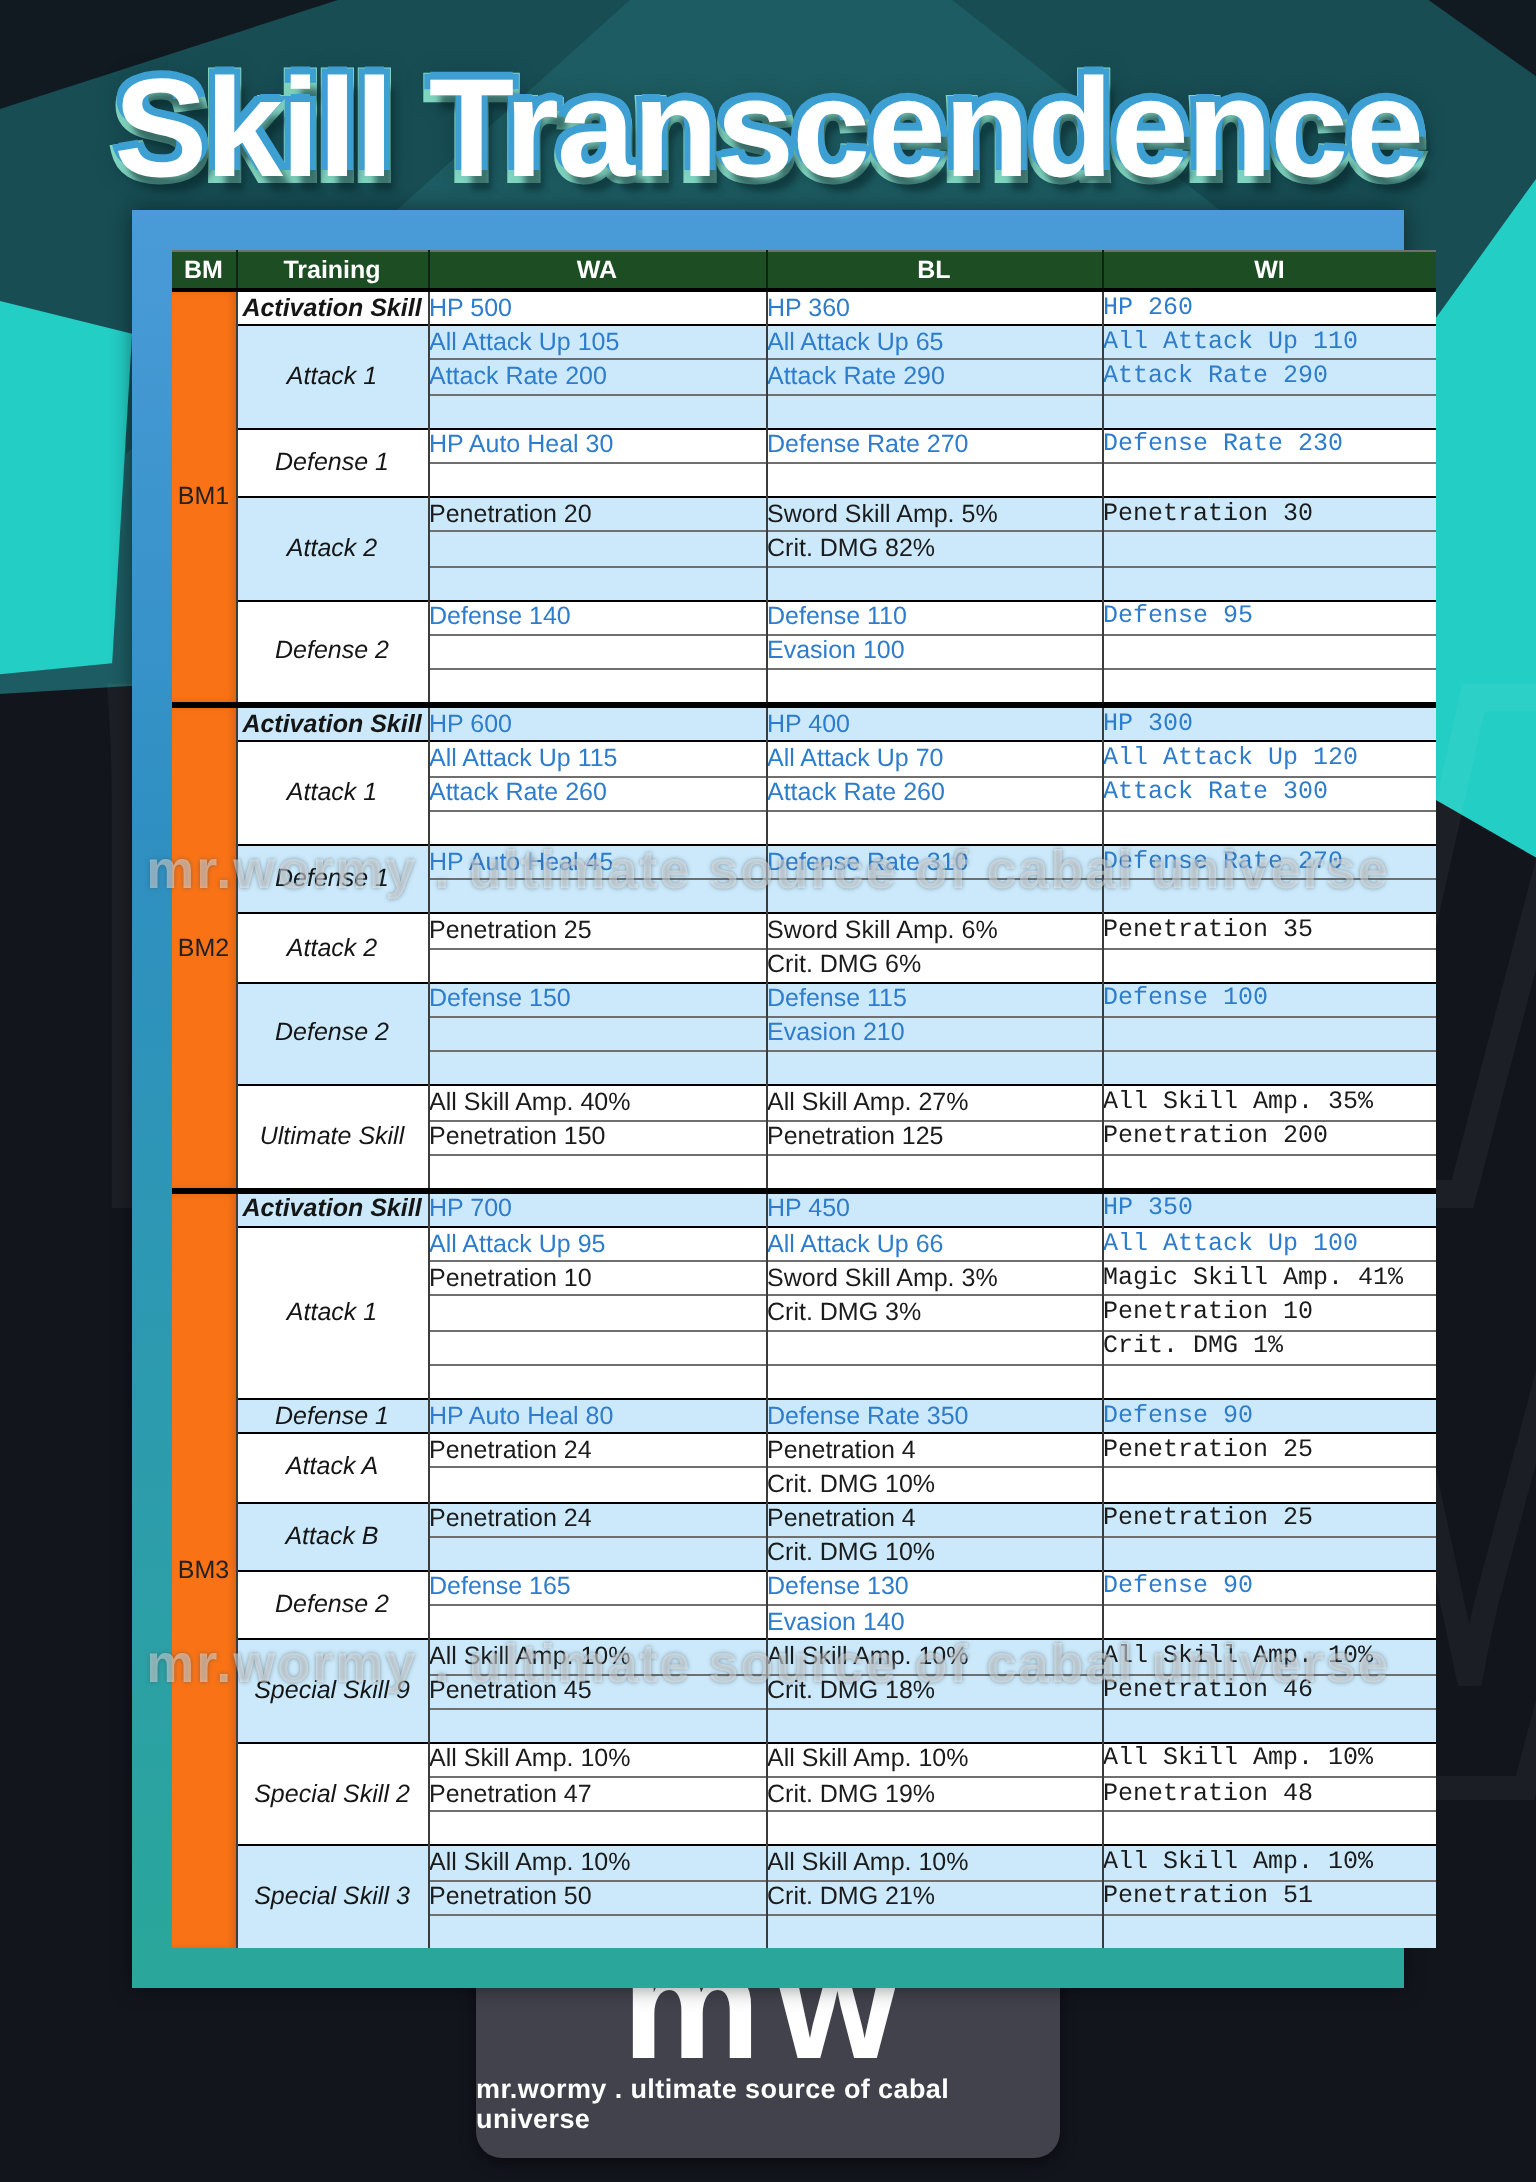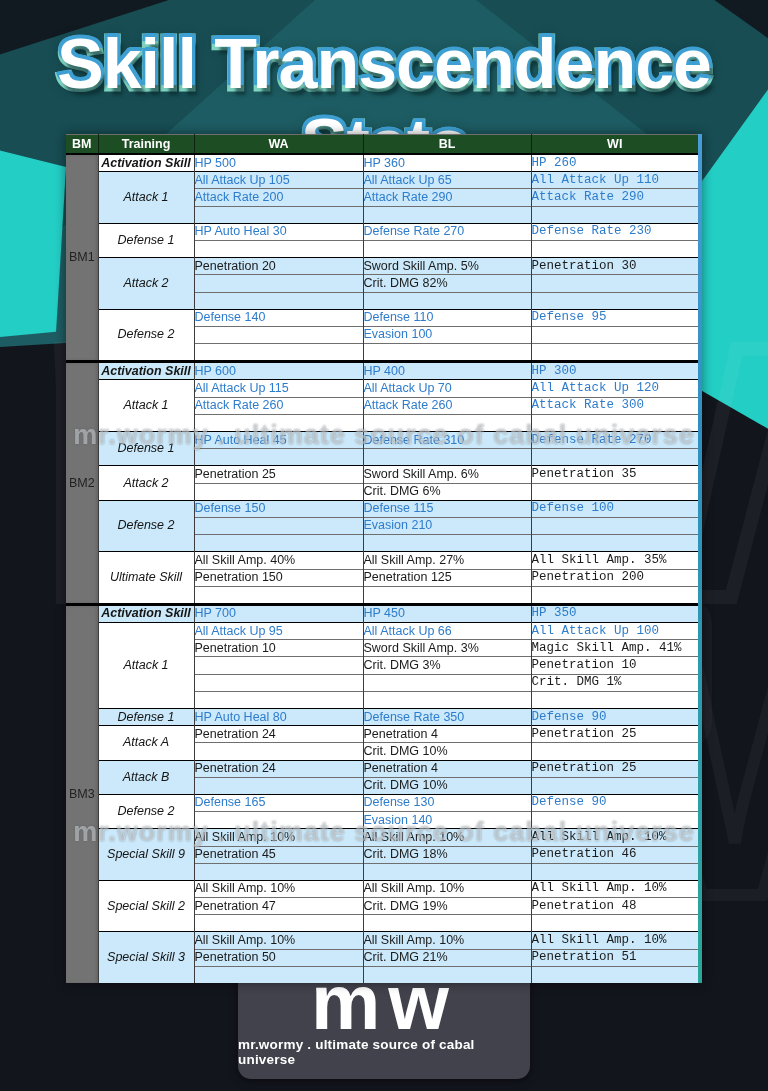--- a/index.html
+++ b/index.html
@@ -30,23 +30,23 @@
   .title{
     position:absolute;top:24px;left:0;width:100%;text-align:center;margin:0;
     font-size:70px;font-weight:bold;letter-spacing:-1px;color:#ffffff;
     -webkit-text-stroke:7px #85ddc8;paint-order:stroke fill;
     text-shadow:-3px -3px 0 #3d9fd2,3px -3px 0 #3d9fd2,0 -4px 0 #3d9fd2,
                 5px 7px 3px rgba(8,38,42,0.55),0 0 14px rgba(0,0,0,0.25);
     z-index:2;
   }
   
   .table-frame{
-    position:absolute;left:66px;top:134px;width:636px;z-index:3;
+    position:absolute;left:66px;top:105px;width:636px;z-index:3;
     background:linear-gradient(180deg,#4a9bd8 0%,#2f8fc2 35%,#2aa79a 100%);
-    padding:0;box-sizing:border-box;
+    padding:20px;box-sizing:border-box;
     box-shadow:0 0 10px rgba(0,0,0,0.45);
   }
   table.stats{border-collapse:collapse;table-layout:fixed;width:632px;background:#fff;}
   table.stats col.c-bm{width:32px;}
   table.stats col.c-tr{width:96px;}
   table.stats col.c-wa{width:169px;}
   table.stats col.c-bl{width:168px;}
   table.stats col.c-wi{width:167px;}
   table.stats th{
     background:#1d4d22;color:#fff;font-size:12.5px;font-weight:bold;
@@ -56,21 +56,21 @@
   table.stats th:last-child{border-right:none;}
   table.stats td{
     height:16.2px;padding:0;font-size:12.5px;line-height:1.05;
     border-right:1px solid #3c3c3c;overflow:hidden;white-space:nowrap;
     vertical-align:middle;
   }
   table.stats td:last-child{border-right:none;font-family:Liberation Mono, monospace;}
   table.stats tr{border-top:1px solid #6f6f6f;}
   table.stats tr.block-start{border-top:1.5px solid #000;}
   table.stats tr.section-start{border-top:3px solid #000;}
-  td.bm-cell{background:#737373;text-align:center;color:#222;border-right:1px solid #000;
+  td.bm-cell{background:#f97316;text-align:center;color:#222;border-right:1px solid #000;
              box-shadow:inset -2px 0 3px rgba(0,0,0,0.12);}
   td.training-cell{text-align:center;color:#151515;font-style:italic;}
   td.training-bold{font-weight:bold;}
   td.stat-cell{padding-left:4px;color:#1b1b1b;}
   td.shade-blue{background:#cbe9fa;}
   td.shade-white{background:#ffffff;}
   td.txt-blue{color:#2e7ccc;}
   
   .wm-band{
     position:absolute;left:0;width:100%;text-align:center;z-index:4;pointer-events:none;

